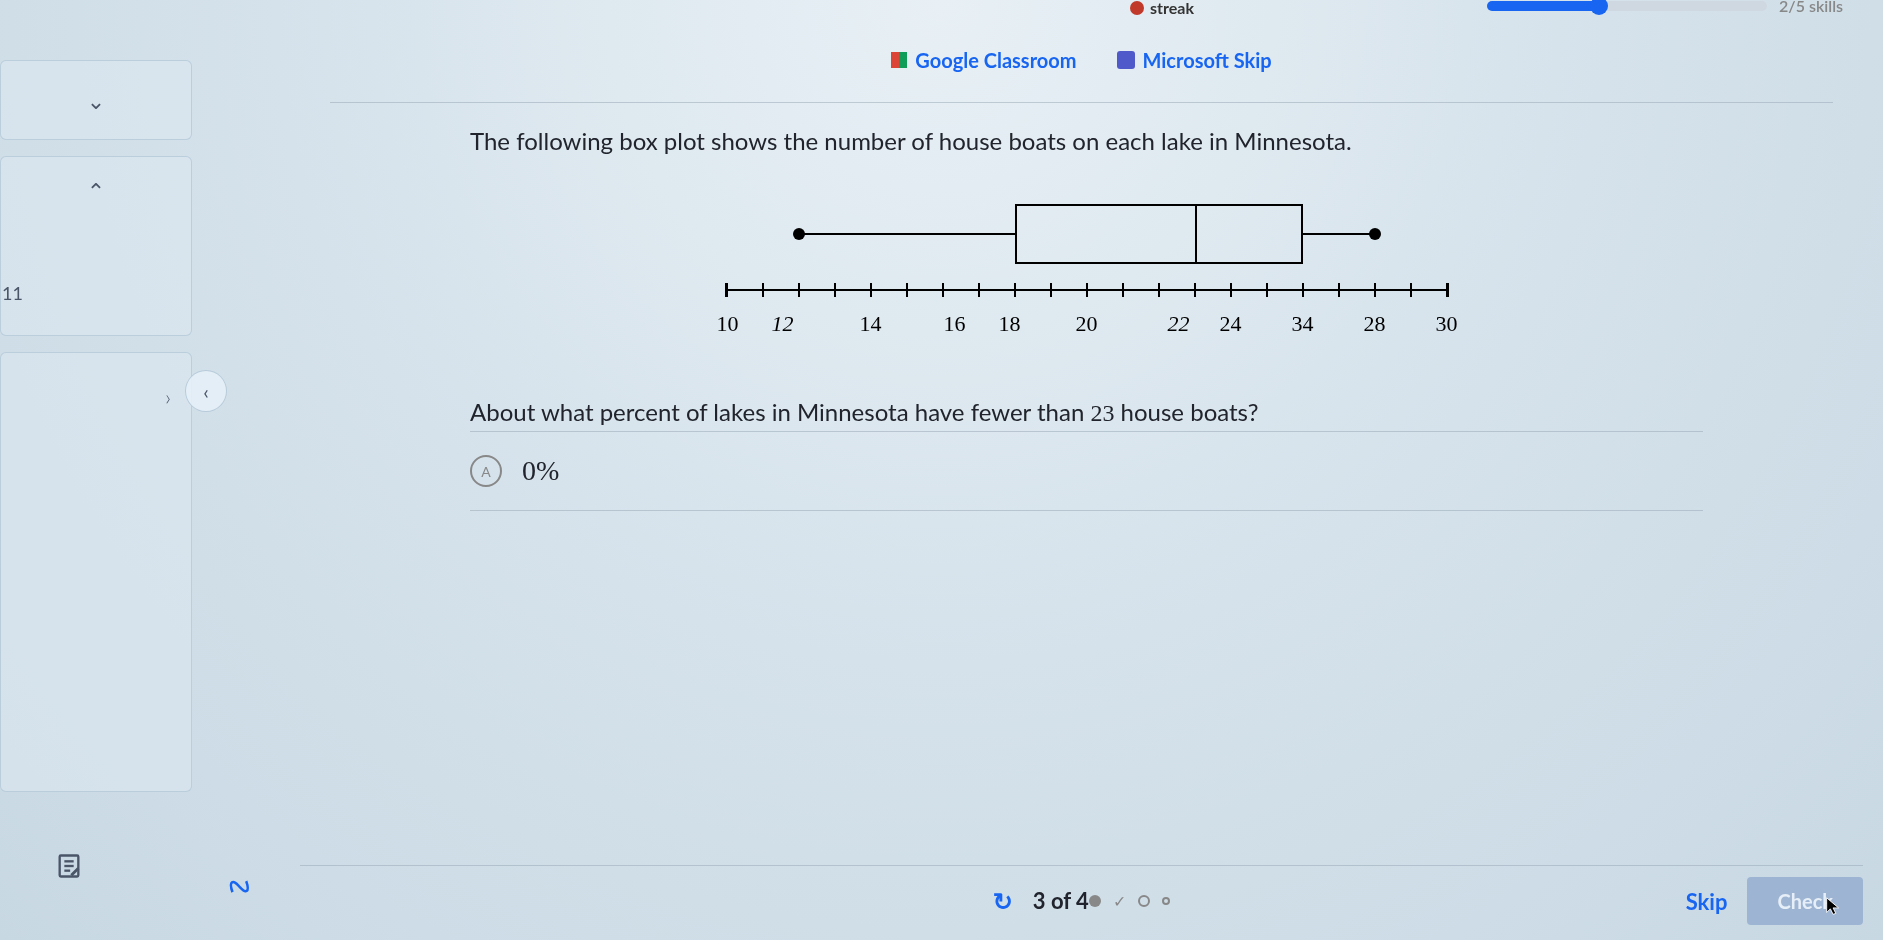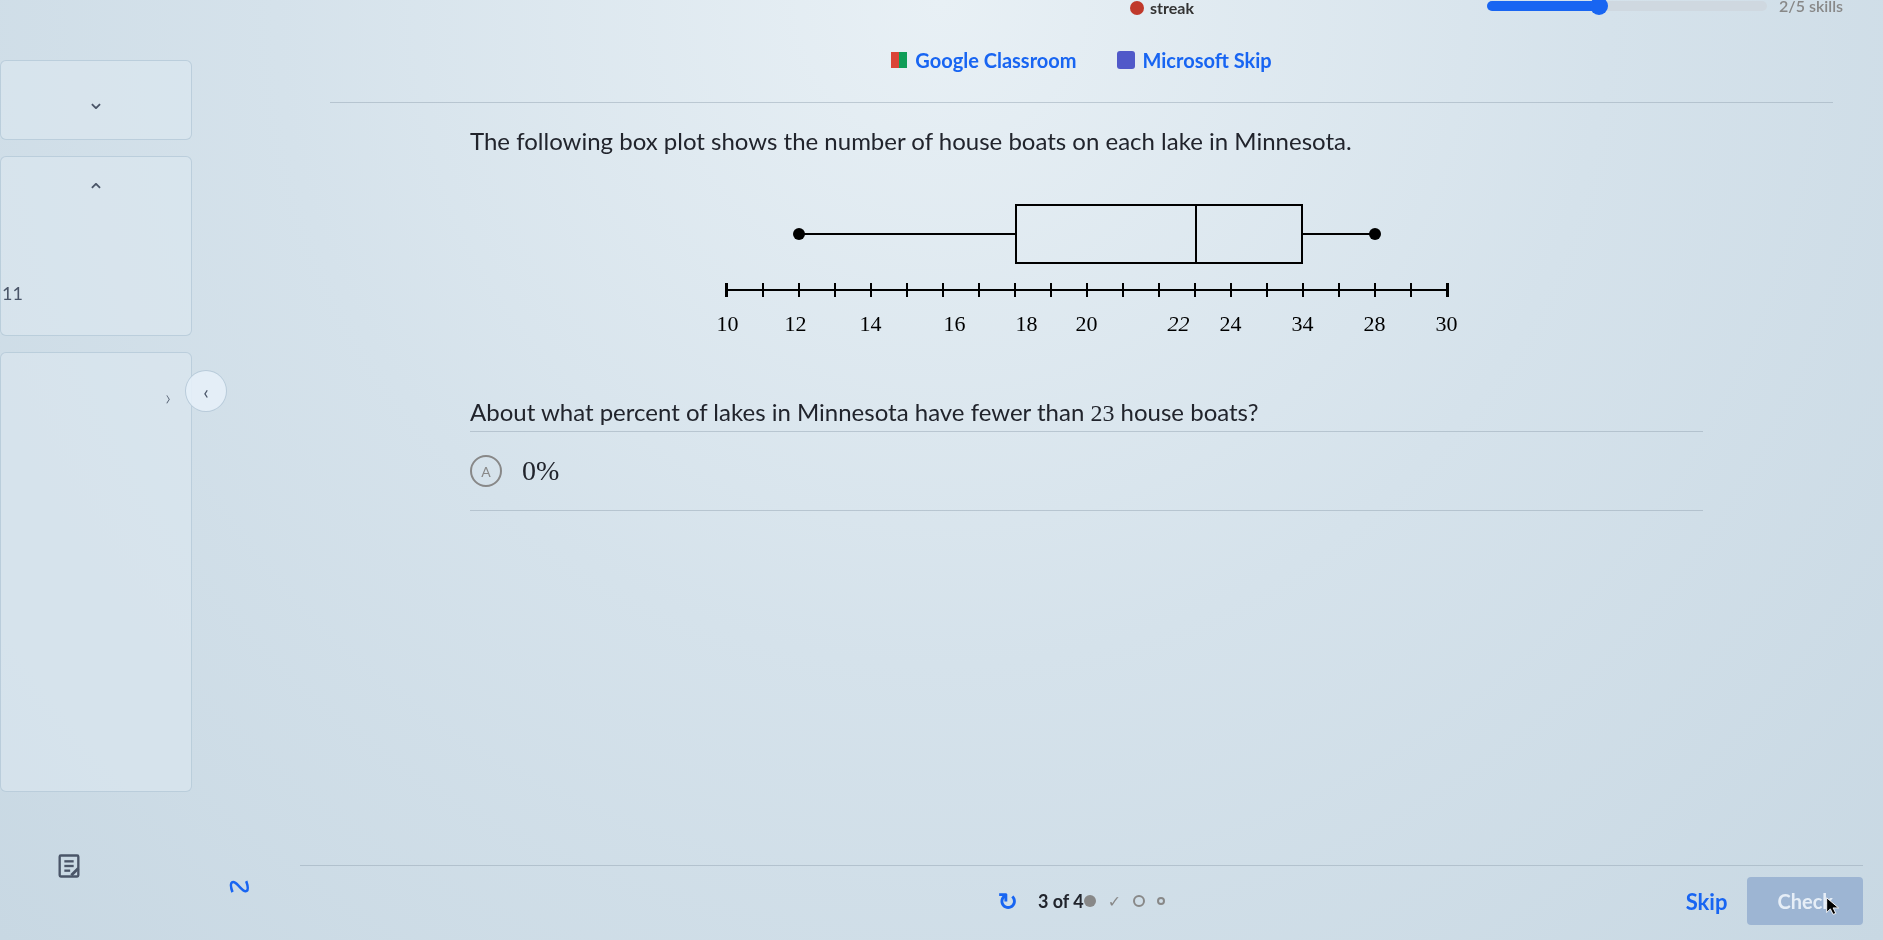--- a/index.html
+++ b/index.html
@@ -301,21 +301,21 @@
       border-top: 1px solid rgba(150,165,180,0.5);
       padding-top: 10px;
     }
     .try-again {
       color: #1865f2;
       font-size: 24px;
       font-weight: bold;
       margin-right: 20px;
     }
     .progress-text {
-      font-size: 18px;
+      font-size: 22px;
       font-weight: 700;
       color: #21242c;
     }
     .dots { display: flex; gap: 12px; align-items: center;}
     .dot { width: 12px; height: 12px; border-radius: 50%; }
     .dot.filled { background: #888; }
     .dot.check { color: #888; font-size: 16px; width:auto; height:auto;}
     .dot.open { border: 2px solid #888; }
     .dot.small-open { border: 2px solid #888; width:8px; height:8px;}
     
@@ -438,24 +438,24 @@
           <div class="tick" style="left: 431px;"></div>
           <div class="tick" style="left: 467px;"></div>
           <div class="tick" style="left: 503px;"></div>
           <div class="tick" style="left: 539px;"></div>
           <div class="tick" style="left: 575px;"></div>
           <div class="tick" style="left: 611px;"></div>
           <div class="tick" style="left: 647px;"></div>
           <div class="tick" style="left: 683px;"></div>
           <div class="tick" style="left: 719px;"></div>
           <div class="tick-label" style="left: 1px;">10</div>
-          <div class="tick-label" style="left: 69px;">12</div>
+          <div class="tick-label" style="left: 56px; font-style: italic;">12</div>
           <div class="tick-label" style="left: 144px;">14</div>
           <div class="tick-label" style="left: 228px;">16</div>
-          <div class="tick-label" style="left: 300px;">18</div>
+          <div class="tick-label" style="left: 283px;">18</div>
           <div class="tick-label" style="left: 360px;">20</div>
           <div class="tick-label" style="left: 452px; font-style: italic;">22</div>
           <div class="tick-label" style="left: 504px;">24</div>
           <div class="tick-label" style="left: 576px;">34</div>
           <div class="tick-label" style="left: 648px;">28</div>
           <div class="tick-label" style="left: 720px;">30</div>
         </div>
     </div>
 
     <p>

